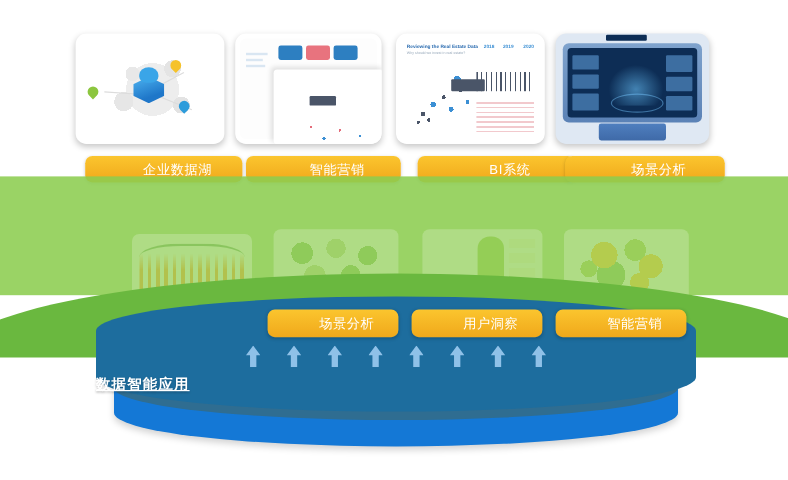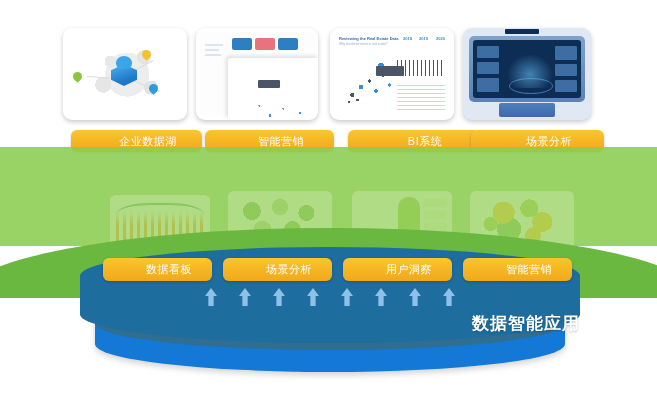--- a/index.html
+++ b/index.html
@@ -190,23 +190,24 @@
   }
   .cyl-top{
     position:absolute;left:80px;top:247px;width:500px;height:96px;
     background:#1d6d9e;border-radius:50%/30%;
   }
   .arrows{position:absolute;left:80px;top:288px;width:500px;height:22px;
     display:flex;justify-content:center;gap:22px;}
   .arw{width:12px;height:18px;background:#8fc1e8;
        clip-path:polygon(50% 0,100% 45%,72% 45%,72% 100%,28% 100%,28% 45%,0 45%);}
   .cyl-label{
-    position:absolute;left:80px;top:312px;width:500px;text-align:right;
-    color:#fff;font-size:17px;font-weight:bold;letter-spacing:1px;
+    position:absolute;left:80px;top:312px;width:500px;text-align:left;
+    color:#fff;font-size:12px;font-weight:bold;letter-spacing:1px;
     text-shadow:0 1px 2px rgba(0,0,0,.25);
+    text-decoration:underline;
   }
 
   
   .pill.b{top:258px;height:23px;}
   .pill.b1{left:103px;width:86px;}
   .pill.b2{left:223px;width:86px;}
   .pill.b3{left:343px;width:86px;}
   .pill.b4{left:463px;width:86px;}
 </style>
 </head>
@@ -314,18 +315,17 @@
     <div class="arw"></div>
     <div class="arw"></div>
     <div class="arw"></div>
     <div class="arw"></div>
     <div class="arw"></div>
     <div class="arw"></div>
   </div>
 
   <div class="cyl-label">数据智能应用</div>
 
-  <div class="pill b b1">数据看板</div>
   <div class="pill b b2">场景分析</div>
   <div class="pill b b4">智能营销</div>
   <div class="pill b b3">用户洞察</div>
 
 </div>
 
 </body></html>

